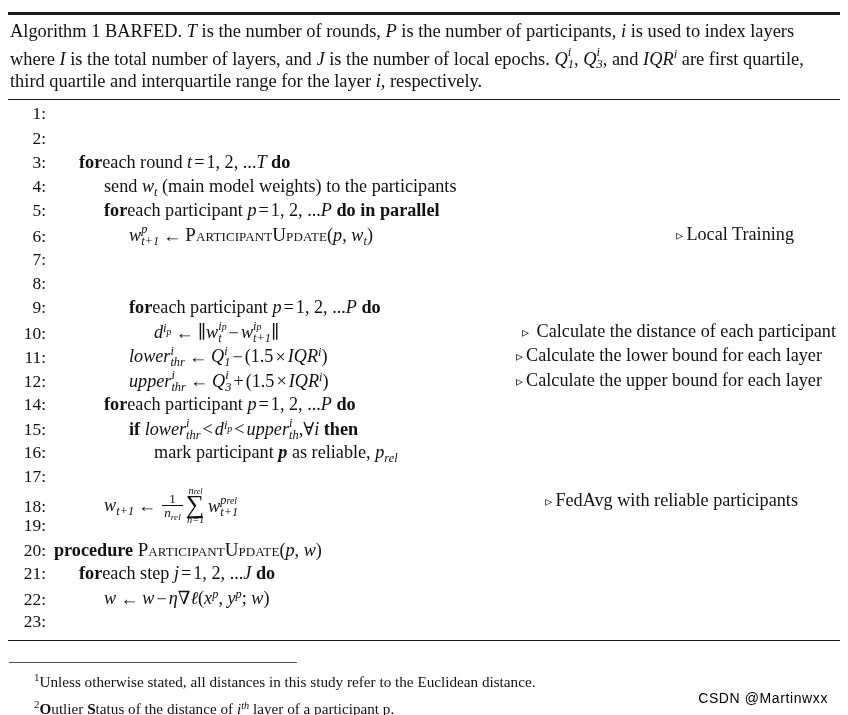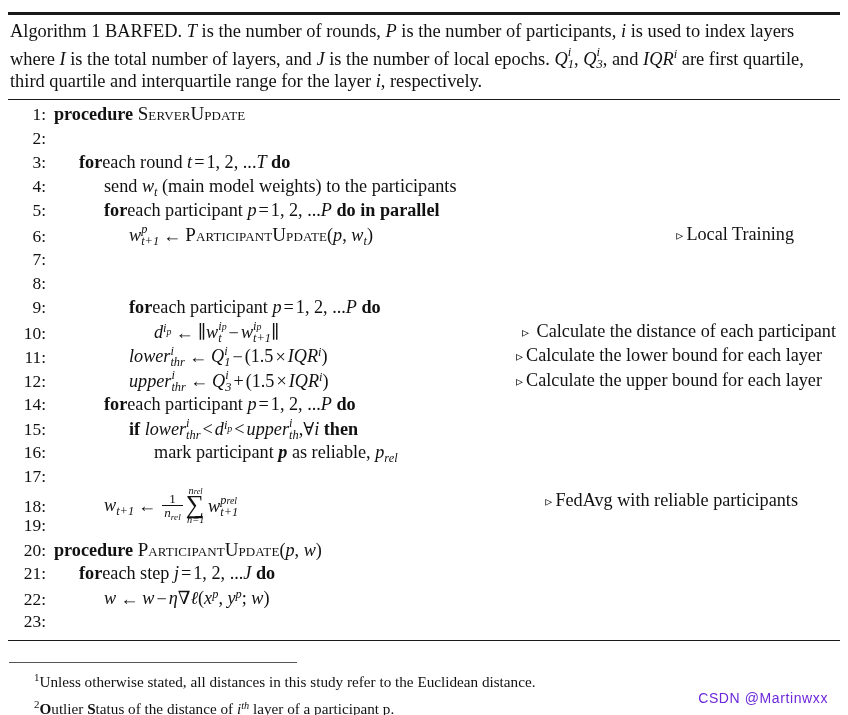--- a/index.html
+++ b/index.html
@@ -164,45 +164,41 @@
   }
   .fn { padding-left: 26px; white-space: nowrap; }
   .fnmark { font-size: 0.72em; vertical-align: 0.55em; }
 
   .watermark {
     position: absolute;
     right: 20px;
     bottom: 9px;
     font-family: "Liberation Sans", sans-serif;
     font-size: 14px;
-    color: #6d28d9;
+    color: #000000;
     letter-spacing: 0.6px;
   }
 </style>
 </head>
 <body>
 
 <div class="algorithm">
 
   <div class="rule-top"></div>
 
   <div class="caption">
     <b>Algorithm 1</b><span> BARFED. </span><span class="m">T</span><span> is the number of rounds, </span><span class="m">P</span><span> is the number of participants, </span><span class="m">i</span><span> is used to index layers where </span><span class="m">I</span><span> is the total number of layers, and </span><span class="m">J</span><span> is the number of local epochs. </span><span class="m">Q</span><span class="subsup"><span class="t">i</span><span class="b2">1</span></span><span>, </span><span class="m">Q</span><span class="subsup"><span class="t">i</span><span class="b2">3</span></span><span>, and </span><span class="m">IQR</span><span class="sup">i</span><span> are first quartile, third quartile and interquartile range for the layer </span><span class="m">i</span><span>, respectively.</span>
   </div>
 
   <div class="rule-mid"></div>
 
   <div class="lines">
 
     <div class="ln">
       <div class="num">1:</div>
-      <div class="code i0">
-        <b class="kw">procedure</b>
-        <span class="sc">ServerUpdate</span>
-      </div>
     </div>
 
     <div class="ln">
       <div class="num">2:</div>
     </div>
 
     <div class="ln">
       <div class="num">3:</div>
       <div class="code i1">
         <b class="kw">for</b><span>each round </span><span class="m">t</span><span class="op">=</span><span class="mu">1, 2, ...</span><span class="m">T</span>

